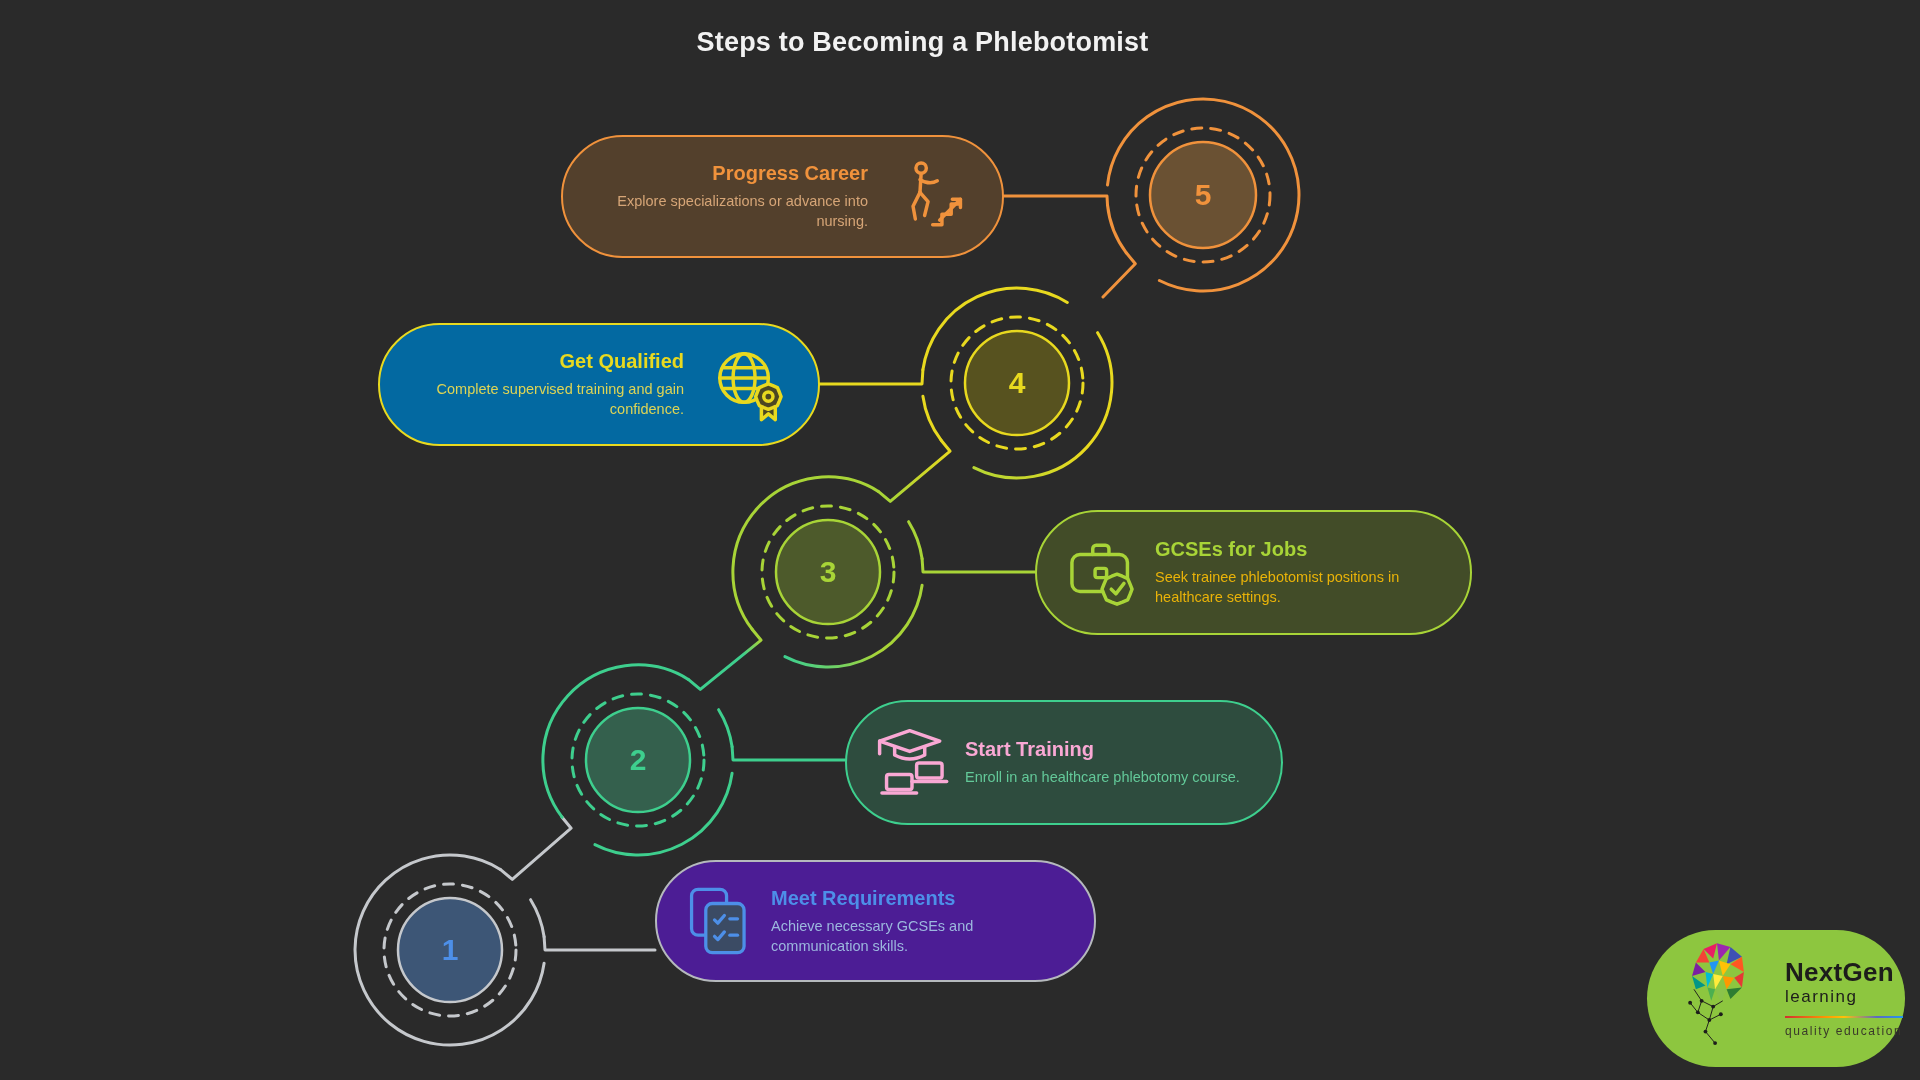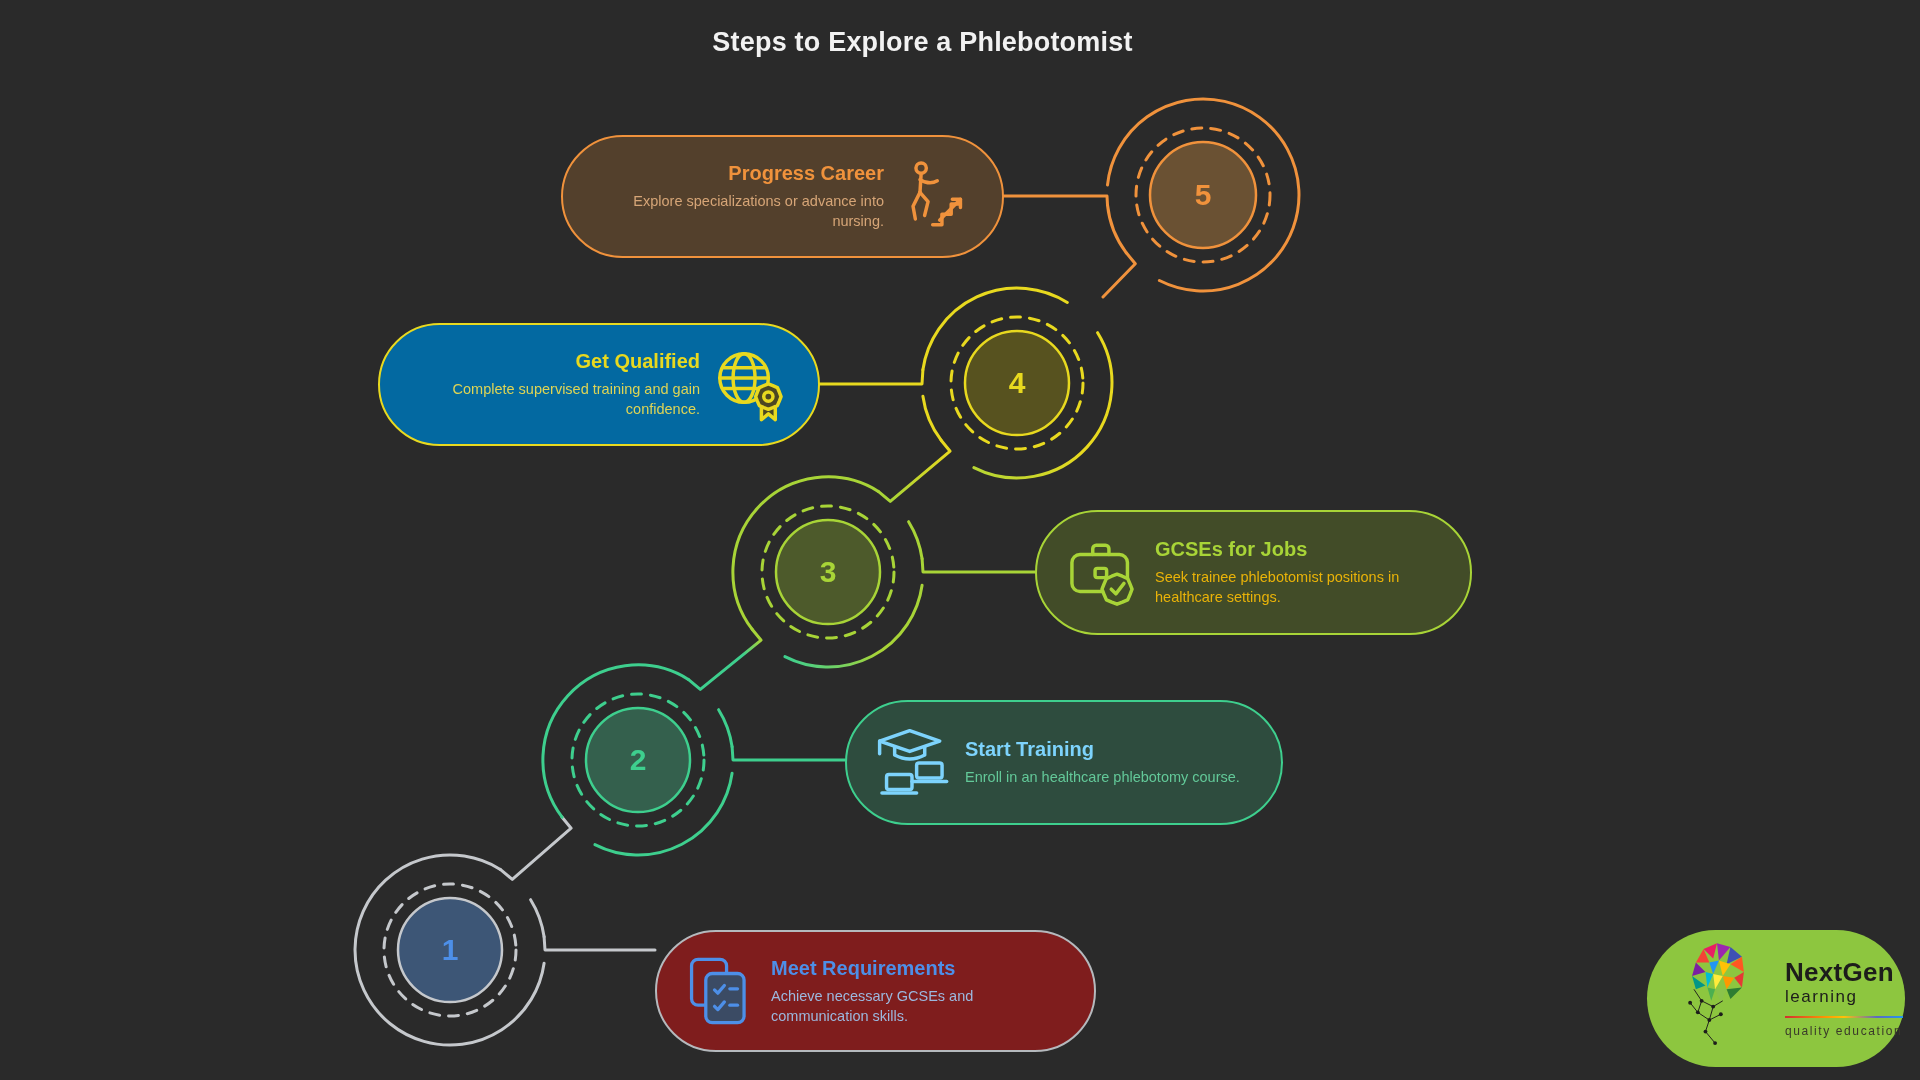--- a/index.html
+++ b/index.html
@@ -10,26 +10,26 @@
   svg.layer{position:absolute;left:0;top:0;}
 
   
   .card{position:absolute;display:flex;align-items:center;box-sizing:border-box;
         border:2.5px solid;border-radius:63px;}
   .card .txt{display:flex;flex-direction:column;gap:7px;max-width:282px;}
   .card h2{margin:0;font-size:20px;font-weight:700;line-height:1.1;}
   .card p{margin:0;font-size:14.5px;font-weight:400;line-height:1.38;}
   .card .icon{flex:0 0 auto;display:flex;align-items:center;justify-content:center;}
   .icon-left{gap:16px;padding:0 26px 0 28px;}
-  .icon-right{gap:14px;padding:0 30px 0 36px;justify-content:flex-end;text-align:right;}
-
-  .step1{left:655px;top:930px;width:441px;height:122px;border-color:#b5b9bd;background:#7f1d1d;}
+  .icon-right{gap:30px;padding:0 30px 0 36px;justify-content:flex-end;text-align:right;}
+
+  .step1{left:655px;top:860px;width:441px;height:122px;border-color:#b5b9bd;background:#4c1d95;}
   .step1 h2,.step1 .icon{color:#4d8fe8;} .step1 p{color:#9cb8de;}
   .step2{left:845px;top:700px;width:438px;height:125px;border-color:#3ecf8e;background:#2e4c3e;}
-  .step2 h2,.step2 .icon{color:#7dd3fc;} .step2 p{color:#63c999;}
+  .step2 h2,.step2 .icon{color:#f9a8d4;} .step2 p{color:#63c999;}
   .step3{left:1035px;top:510px;width:437px;height:125px;border-color:#a8d437;background:#424c28;}
   .step3 h2,.step3 .icon{color:#a8d437;} .step3 p{color:#eab308;}
   .step4{left:378px;top:323px;width:442px;height:123px;border-color:#e8d91f;background:#0369a1;}
   .step4 h2,.step4 .icon{color:#e8d91f;} .step4 p{color:#ded455;}
   .step5{left:561px;top:135px;width:443px;height:123px;border-color:#f0923c;background:#53402c;}
   .step5 h2,.step5 .icon{color:#f0923c;} .step5 p{color:#d6a577;}
 
   
   .num{position:absolute;width:104px;height:104px;display:flex;align-items:center;
        justify-content:center;font-size:30px;font-weight:700;}
@@ -47,21 +47,21 @@
   .brand-sub{font-size:17px;font-weight:400;color:#1d1d1b;letter-spacing:1.5px;margin-top:1px;}
   .brand-divider{width:118px;height:2px;margin:9px 0 6px 0;
         background:linear-gradient(90deg,#d32f2f,#ff9800 35%,#ffc107 50%,#5c6bc0 78%,#2196f3);}
   .brand-tagline{font-size:12px;color:#3a3a2a;letter-spacing:1.6px;}
 </style>
 </head>
 <body>
 
 <div class="stage">
 
-  <h1 class="page-title">Steps to Explore a Phlebotomist</h1>
+  <h1 class="page-title">Steps to Becoming a Phlebotomist</h1>
 
   <svg class="layer" width="1920" height="1080" viewBox="0 0 1920 1080" fill="none" stroke-linecap="round" stroke-linejoin="round">
     <defs>
       <linearGradient id="g23" gradientUnits="userSpaceOnUse" x1="700" y1="689" x2="761" y2="640">
         <stop offset="0" stop-color="#3ecf8e"></stop>
           <stop offset="0.7" stop-color="#3ecf8e"></stop>
           <stop offset="1" stop-color="#a8d437"></stop>
       </linearGradient>
       <linearGradient id="g34" gradientUnits="userSpaceOnUse" x1="890" y1="501" x2="950" y2="451">
         <stop offset="0" stop-color="#a8d437"></stop>

